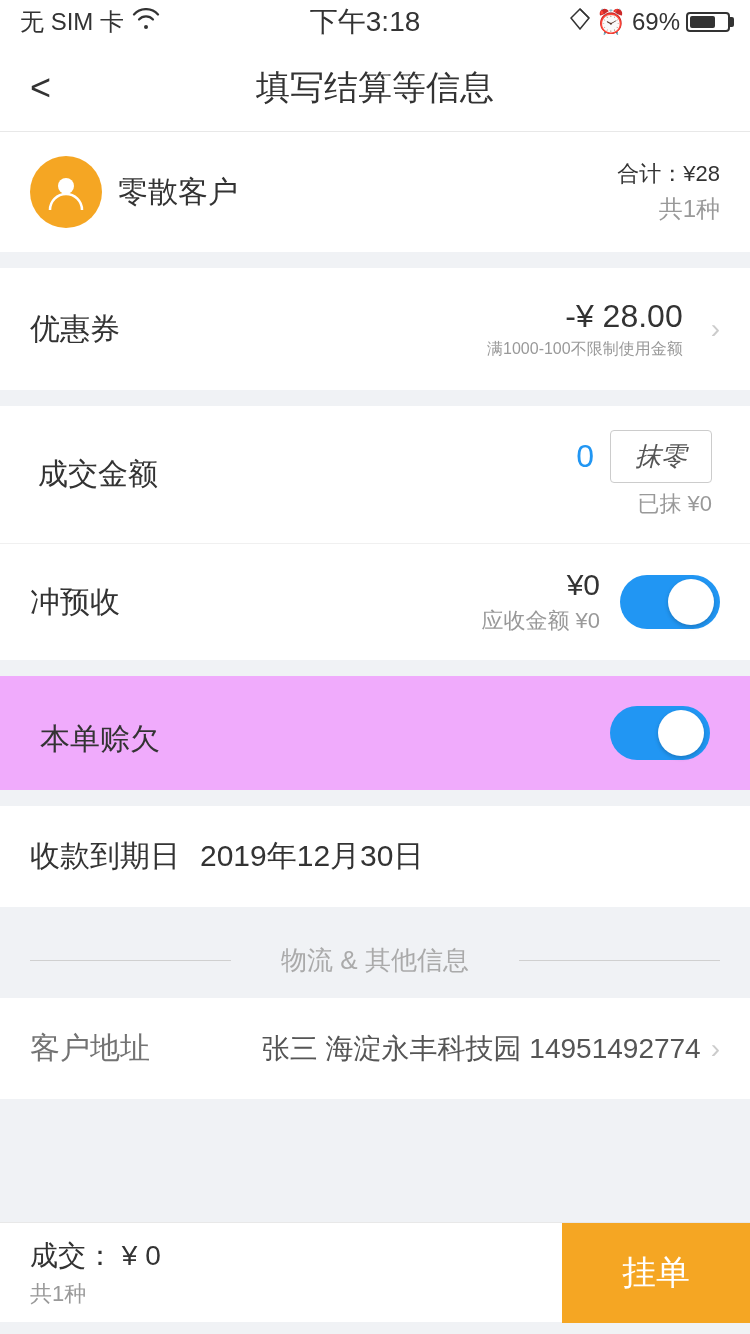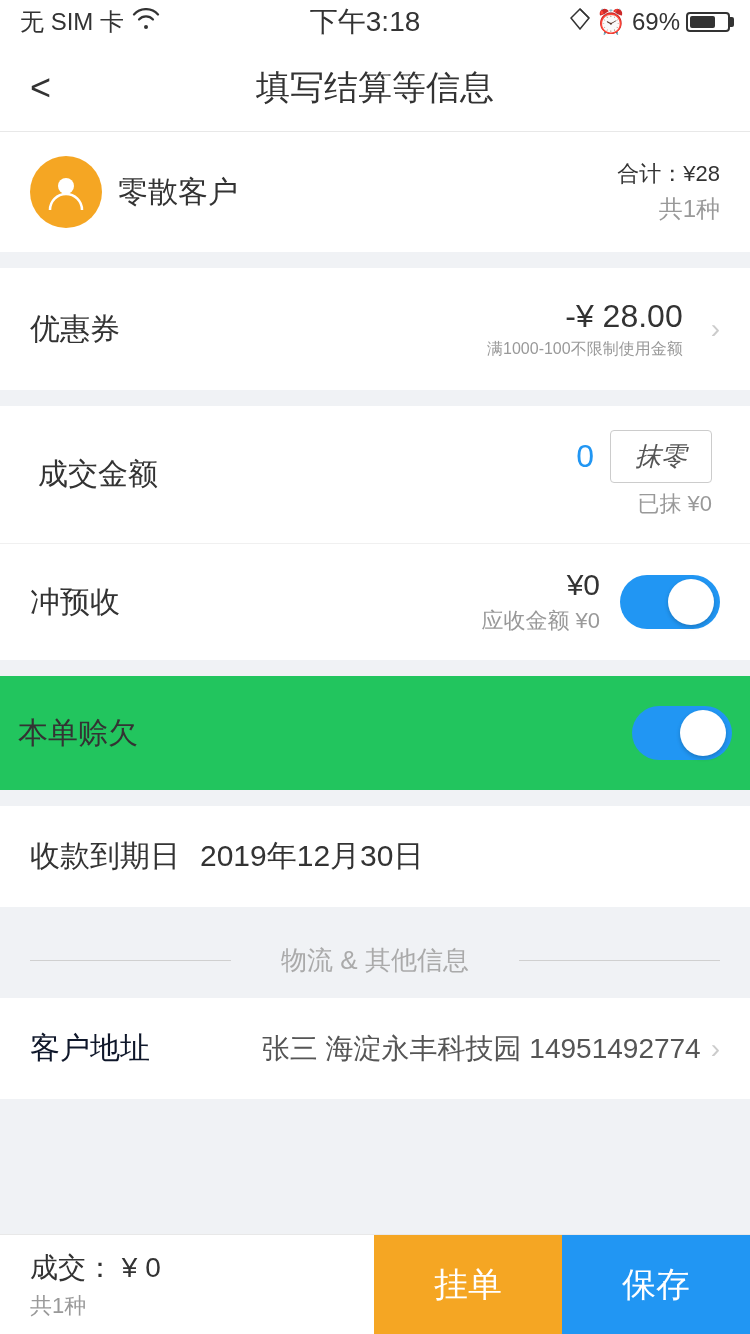--- a/index.html
+++ b/index.html
@@ -256,25 +256,25 @@
       background: #fff;
       border-radius: 50%;
       position: absolute;
       top: 4px;
       right: 6px;
       box-shadow: 0 2px 4px rgba(0,0,0,0.2);
     }
 
     
     .credit-section {
-      background: #22c55e;
+      background: #f0abfc;
       margin-bottom: 16px;
-      padding: 30px 18px;
-      display: flex;
-      align-items: center;
+      padding: 30px 40px;
+      display: flex;
+      align-items: flex-end;
       justify-content: space-between;
     }
     .credit-label {
       font-size: 30px;
       color: #333;
     }
 
     
     .due-section {
       background: #fff;
@@ -318,41 +318,41 @@
     .address-section {
       background: #fff;
       margin-bottom: 16px;
       padding: 30px 30px;
       display: flex;
       align-items: center;
       justify-content: space-between;
     }
     .address-label {
       font-size: 30px;
-      color: #0f172a;
+      color: #737373;
       flex-shrink: 0;
     }
     .address-value {
       font-size: 28px;
       color: #555;
       flex: 1;
       text-align: right;
       margin-right: 10px;
     }
 
     
     .spacer {
       height: 200px;
       background: #f0f2f5;
     }
 
     
     .bottom-bar {
       position: fixed;
-      bottom: 0;
+      bottom: 12px;
       width: 750px;
       height: 100px;
       display: flex;
       align-items: center;
       background: #fff;
       border-top: 1px solid #e8e8e8;
     }
     .bottom-info {
       flex: 1;
       padding: 0 30px;
@@ -521,14 +521,13 @@
 
 <div class="bottom-bar">
   <div class="bottom-info">
     <div class="bottom-deal">
       <span>成交：</span>
       <span>¥ 0</span>
     </div>
     <div class="bottom-count">共1种</div>
   </div>
   <div class="bottom-btn-hang">挂单</div>
-  <div class="bottom-btn-save">保存</div>
 </div>
 
 </body></html>

